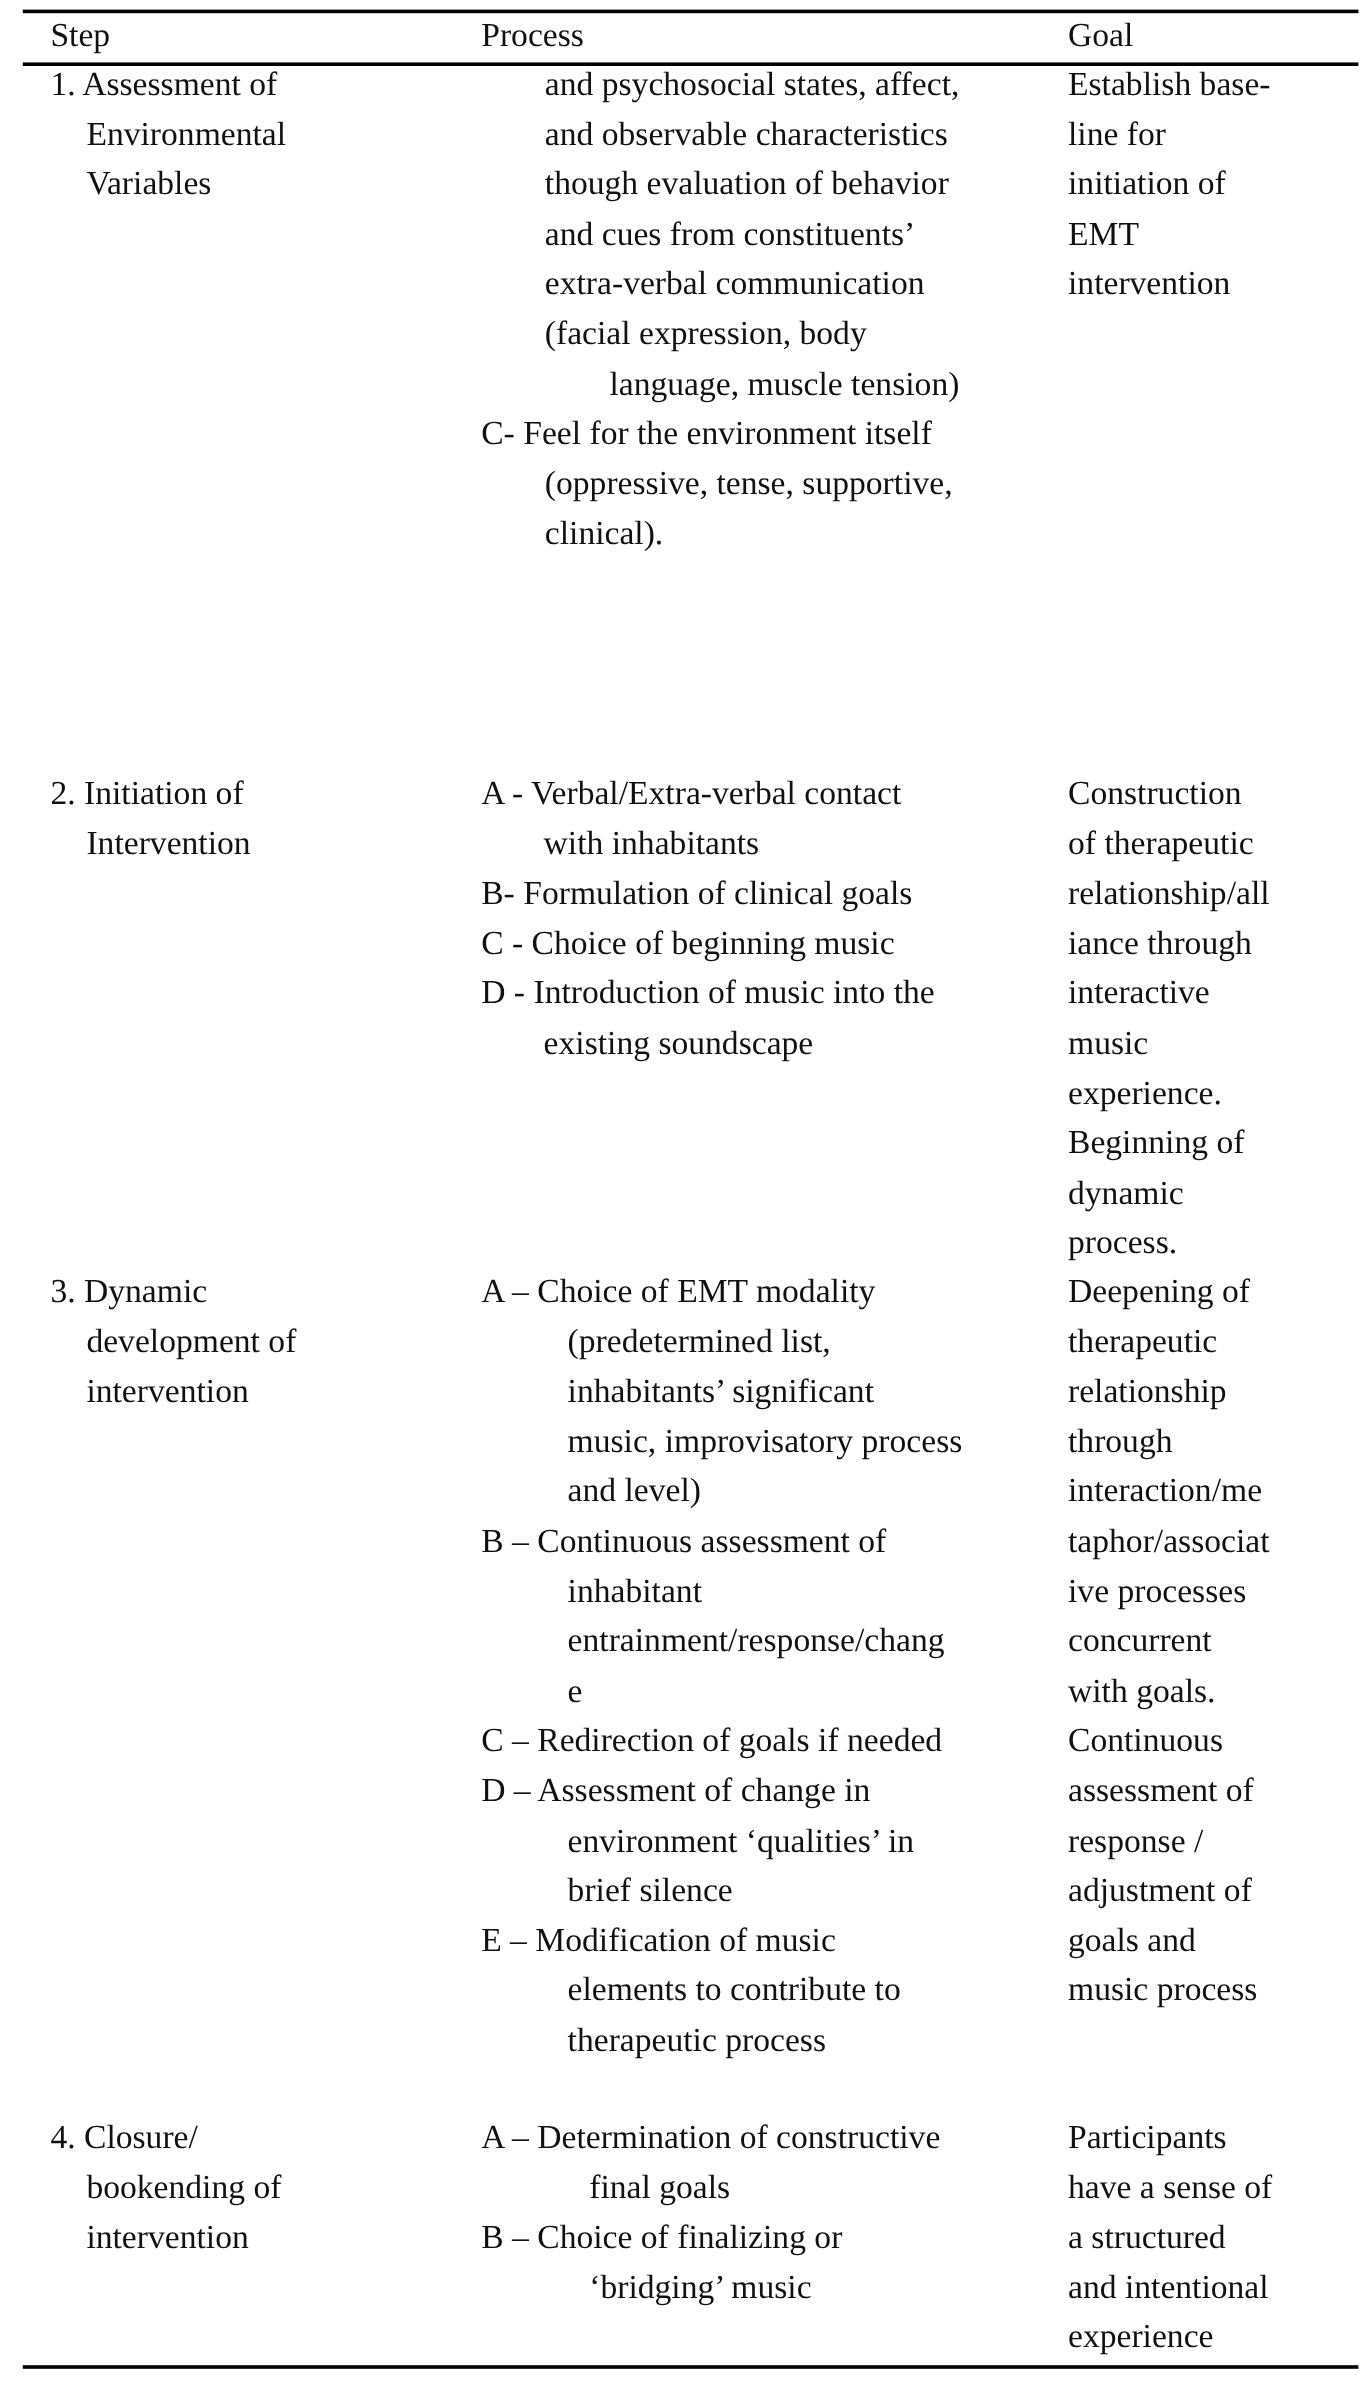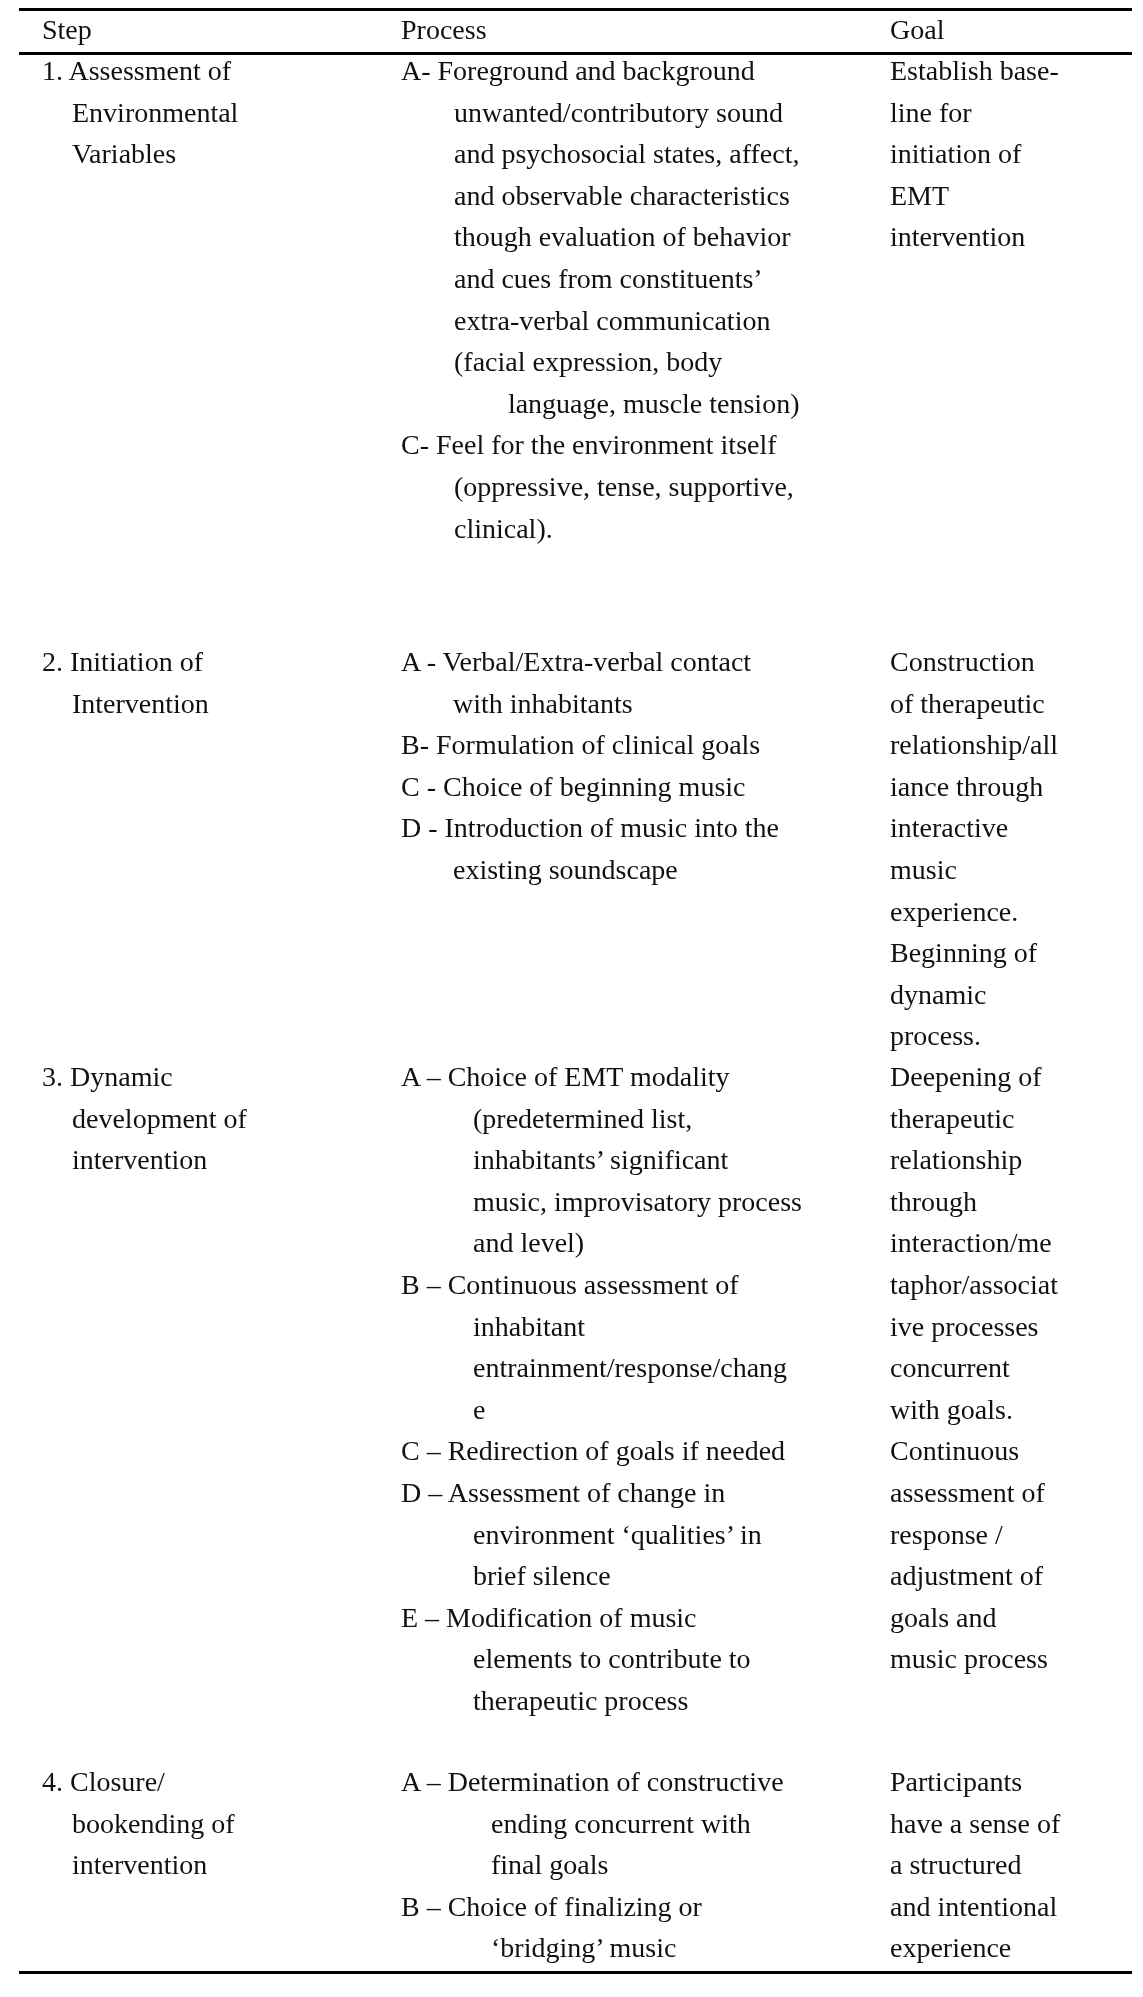--- a/index.html
+++ b/index.html
@@ -32,24 +32,20 @@
   <div class="hdr col-goal">Goal</div>
   <div class="rule mid"></div>
 
   <div id="rows">
       <div class="cell col-step" style="top: 50px;">
         <span class="line">1. Assessment of</span>
         <span class="line cont">Environmental</span>
         <span class="line cont">Variables</span>
       </div>
       <div class="cell col-proc" style="top: 50px;">
-        <div>
-          <span class="line"><span>A-</span> <span>Foreground and background</span></span>
-          <span class="line" style="padding-left: 53px;">unwanted/contributory sound</span>
-        </div>
         <div>
           <span class="line" style="padding-left: 53px;">and psychosocial states, affect,</span>
           <span class="line" style="padding-left: 53px;">and observable characteristics</span>
           <span class="line" style="padding-left: 53px;">though evaluation of behavior</span>
           <span class="line" style="padding-left: 53px;">and cues from constituents’</span>
           <span class="line" style="padding-left: 53px;">extra-verbal communication</span>
           <span class="line" style="padding-left: 53px;">(facial expression, body</span>
           <span class="line" style="padding-left: 53px; text-align: right;">language, muscle tension)</span>
         </div>
         <div>
@@ -148,21 +144,20 @@
         <span class="line">music process</span>
       </div>
       <div class="cell col-step" style="top: 1761px;">
         <span class="line">4. Closure/</span>
         <span class="line cont">bookending of</span>
         <span class="line cont">intervention</span>
       </div>
       <div class="cell col-proc" style="top: 1761px;">
         <div>
           <span class="line"><span>A –</span> <span>Determination of constructive</span></span>
-          <span class="line" style="padding-left: 90px;">ending concurrent with</span>
           <span class="line" style="padding-left: 90px;">final goals</span>
         </div>
         <div>
           <span class="line"><span>B –</span> <span>Choice of finalizing or</span></span>
           <span class="line" style="padding-left: 90px;">‘bridging’ music</span>
         </div>
       </div>
       <div class="cell col-goal" style="top: 1761px;">
         <span class="line">Participants</span>
         <span class="line">have a sense of</span>

